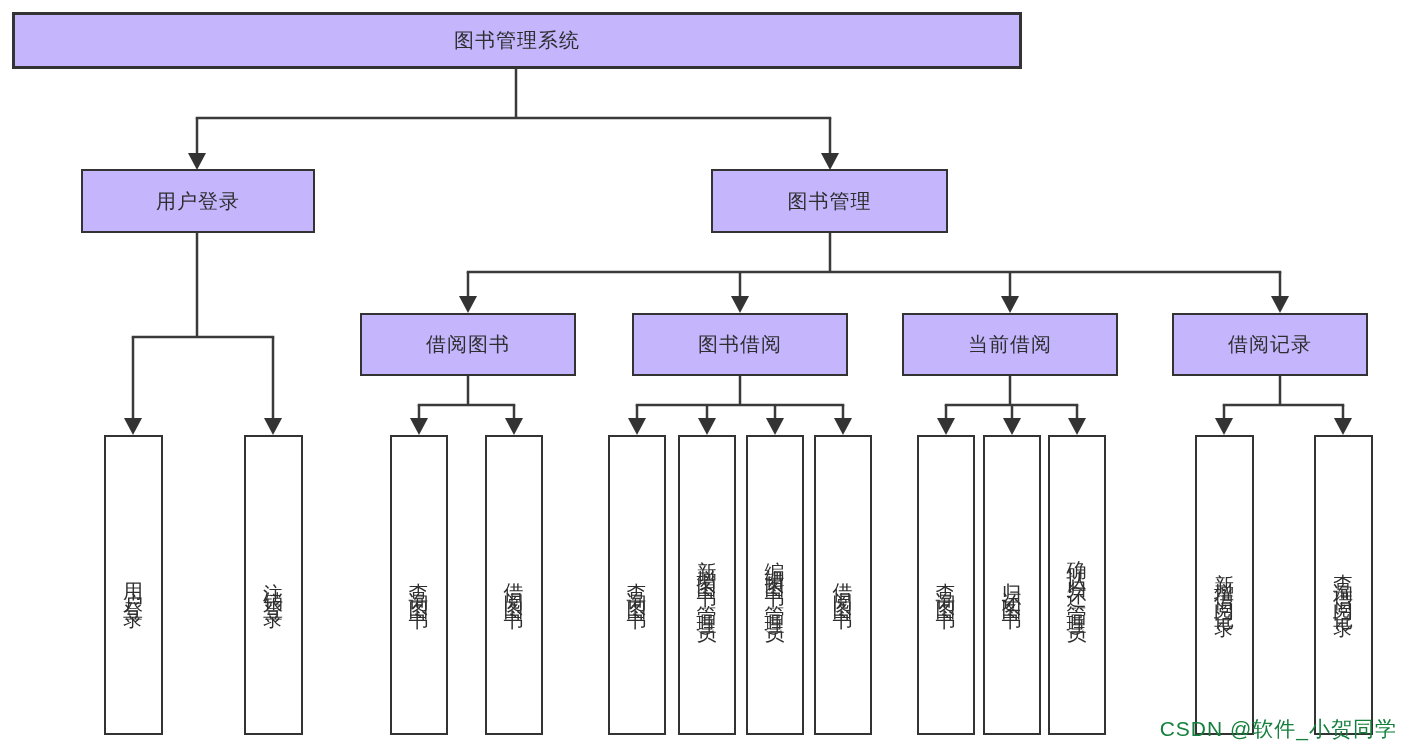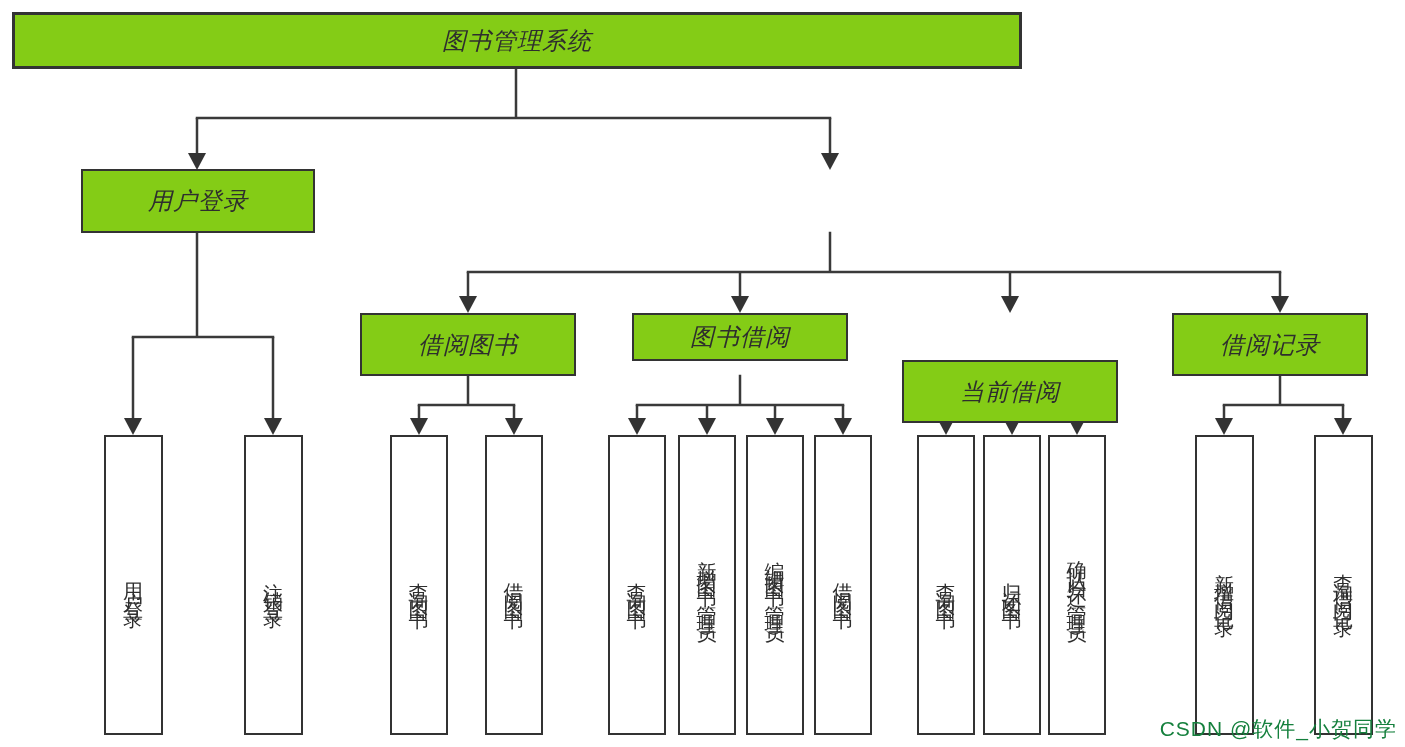--- a/index.html
+++ b/index.html
@@ -12,31 +12,30 @@
     overflow: hidden;
   }
   #wires {
     position: absolute;
     left: 0; top: 0;
     width: 1405px; height: 747px;
     pointer-events: none;
   }
   .node {
     position: absolute;
-    background: #84cc16;
+    background: #c4b5fd;
     border: 2px solid #333333;
     box-sizing: border-box;
     display: flex;
     align-items: center;
     justify-content: center;
     color: #2e2e2e;
-    font-size: 24px;
+    font-size: 20px;
     letter-spacing: 1px;
     white-space: nowrap;
-    font-style: italic;
   }
   .node.root { border-width: 3px; }
   .leaf {
     position: absolute;
     background: #ffffff;
     border: 2px solid #333333;
     box-sizing: border-box;
     display: flex;
     align-items: center;
     justify-content: center;
@@ -111,24 +110,25 @@
         <line x1="1224" y1="405" x2="1224" y2="421" fill="none"></line>
         <polygon points="1215,418 1233,418 1224,435" stroke="none"></polygon>
         <line x1="1343" y1="405" x2="1343" y2="421" fill="none"></line>
         <polygon points="1334,418 1352,418 1343,435" stroke="none"></polygon>
       </g>
   </svg>
 
   <div class="node root" style="left:12px; top:12px; width:1010px; height:57px;">图书管理系统</div>
 
   <div class="node" style="left:81px; top:169px; width:234px; height:64px;">用户登录</div>
+  <div class="node" style="left:711px; top:169px; width:237px; height:64px;">图书管理</div>
 
   <div class="node" style="left:360px; top:313px; width:216px; height:63px;">借阅图书</div>
-  <div class="node" style="left:632px; top:313px; width:216px; height:48px;">图书借阅</div>
-  <div class="node" style="left:902px; top:313px; width:216px; height:63px;margin-top:47px;">当前借阅</div>
+  <div class="node" style="left:632px; top:313px; width:216px; height:63px;">图书借阅</div>
+  <div class="node" style="left:902px; top:313px; width:216px; height:63px;">当前借阅</div>
   <div class="node" style="left:1172px; top:313px; width:196px; height:63px;">借阅记录</div>
 
   <div class="leaf" style="left:104px; top:435px; width:59px; height:300px;">
     <span class="vtext">用户登录</span>
   </div>
   <div class="leaf" style="left:244px; top:435px; width:59px; height:300px;">
     <span class="vtext">注销登录</span>
   </div>
 
   <div class="leaf" style="left:390px; top:435px; width:58px; height:300px;">

